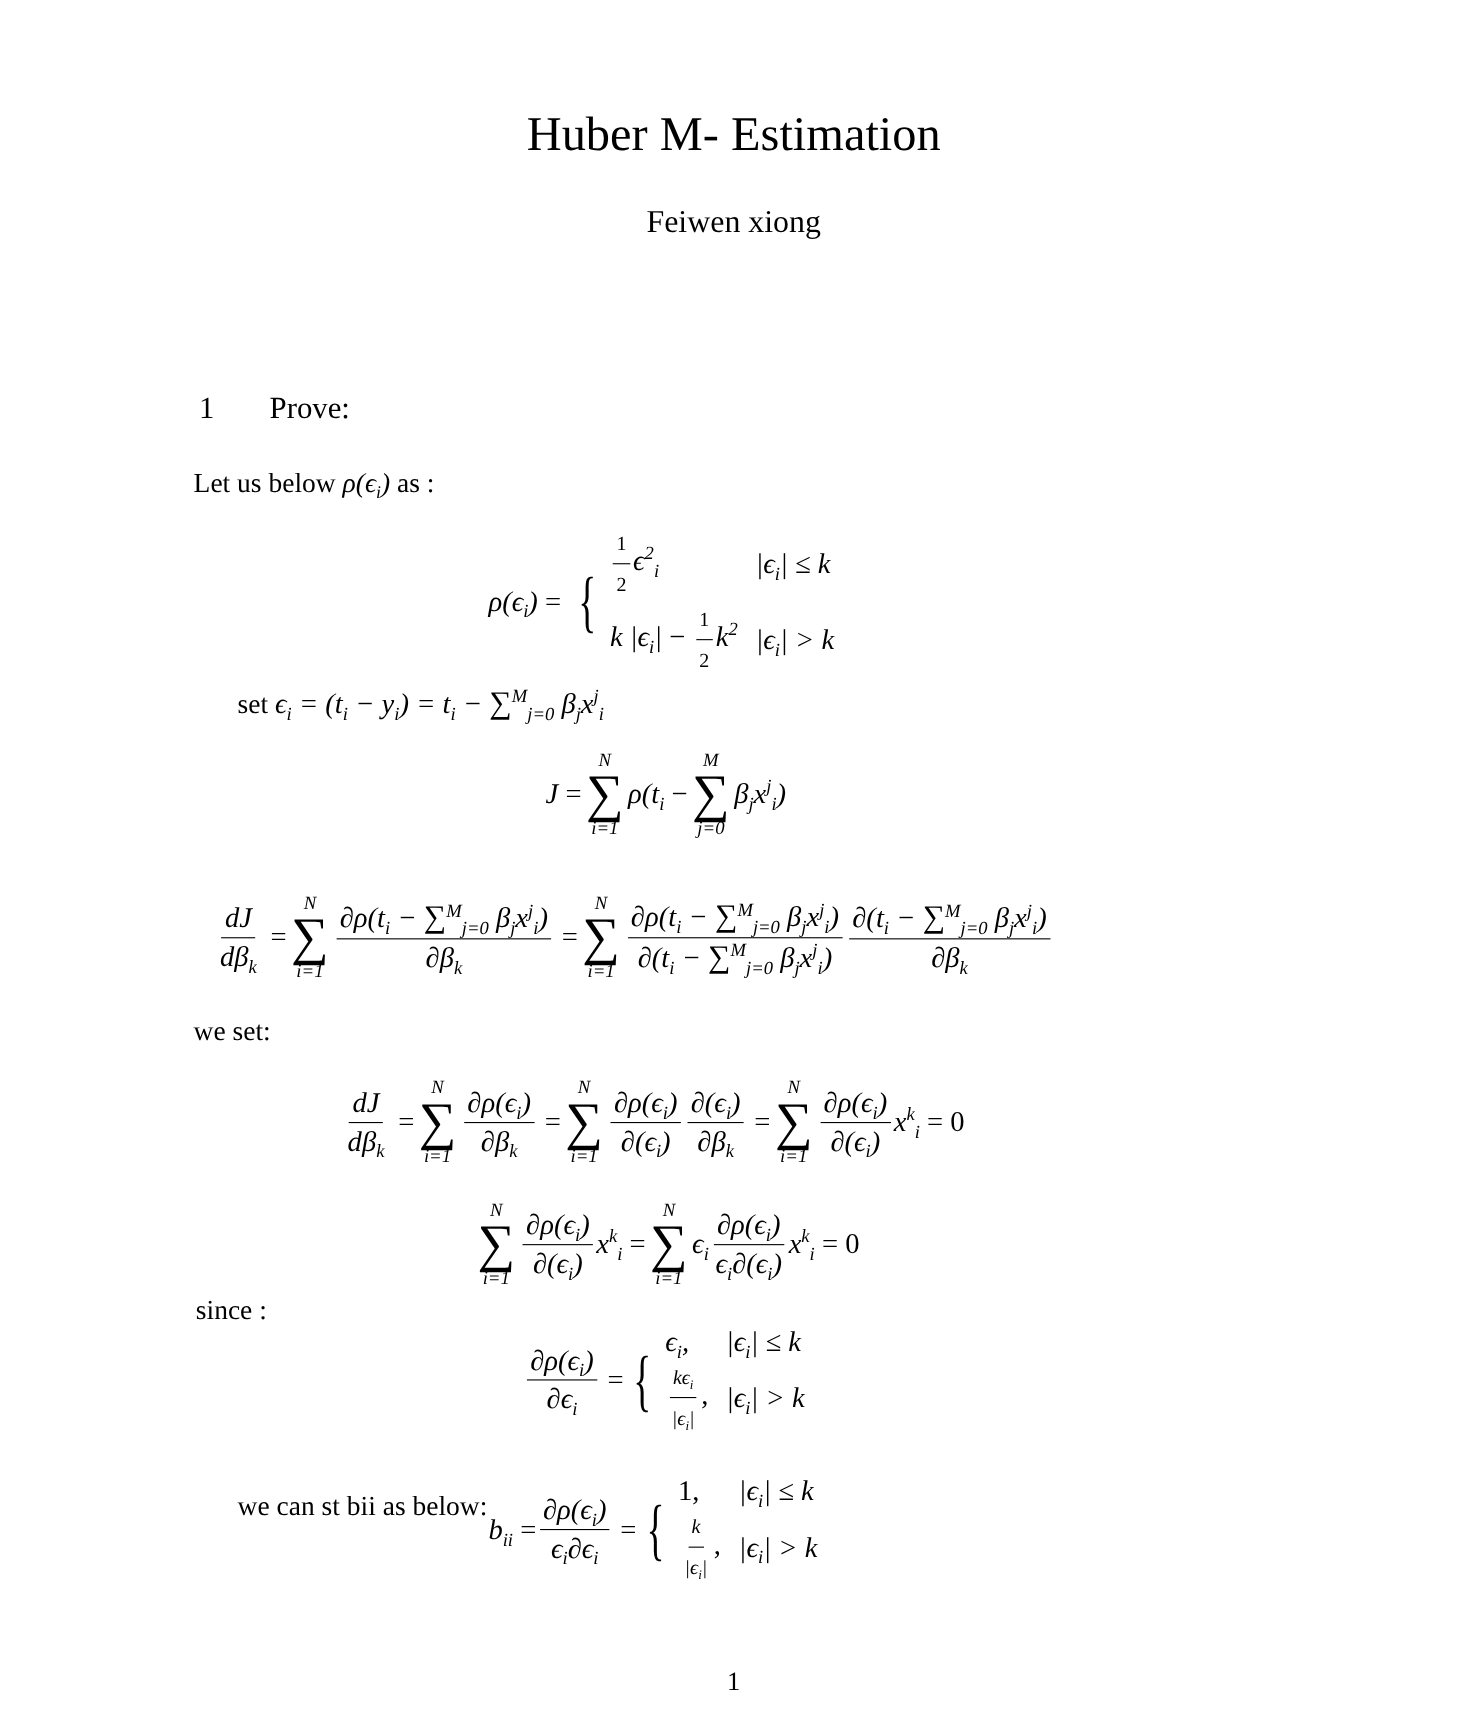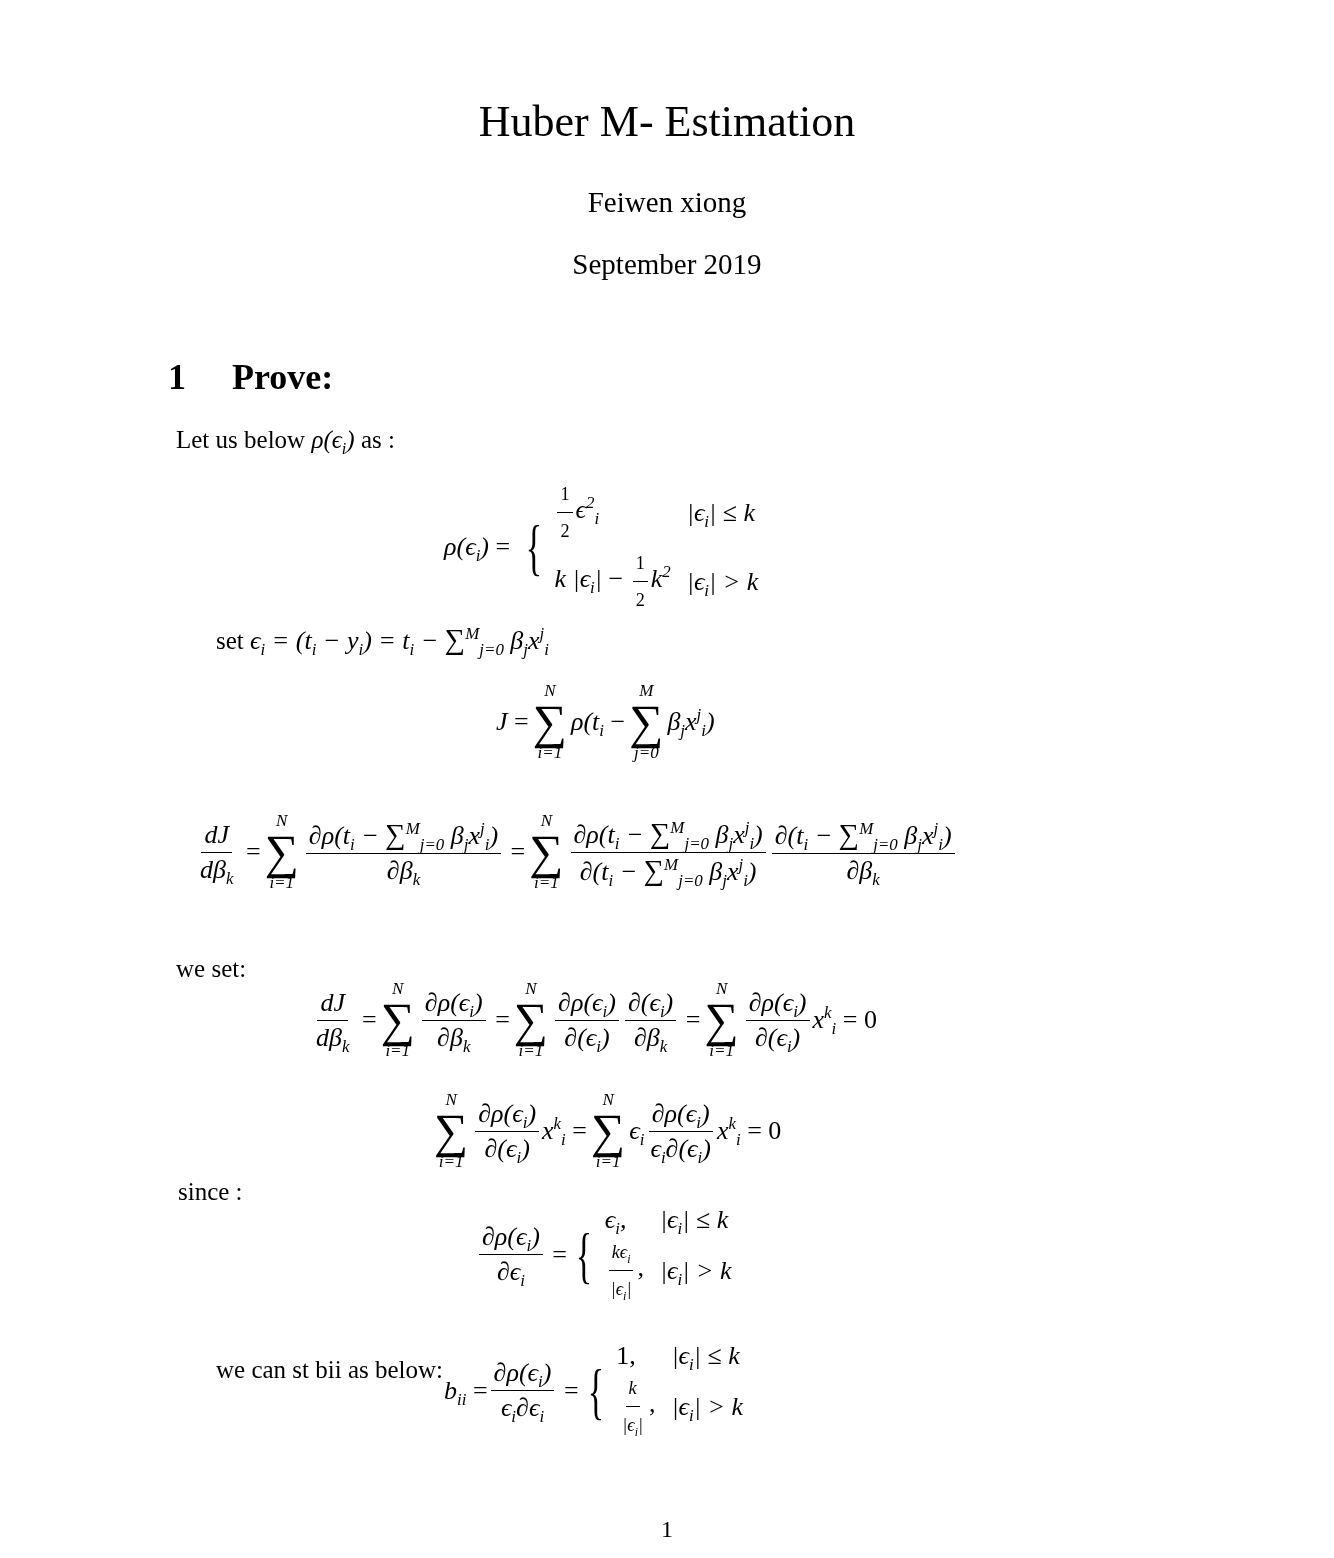--- a/index.html
+++ b/index.html
@@ -6,21 +6,21 @@
   body {
     width: 1334px; height: 1558px; position: relative; overflow: hidden;
     font-family: "Liberation Serif", "DejaVu Serif", serif; color: #000;
   }
   .page { position: absolute; left: 0; top: 0; width: 1334px; height: 1558px; }
   .abs { position: absolute; white-space: nowrap; }
   .center { left: 0; width: 1334px; text-align: center; }
   .title { top: 96px; font-size: 44px; }
   .author { top: 186px; font-size: 29px; font-family: Liberation Serif, serif; }
   .date { top: 248px; font-size: 29px; }
-  .section { top: 356px; left: 168px; font-size: 36px; font-weight: bold; }
+  .section { top: 356px; left: 181px; font-size: 28px; font-weight: normal; }
   .section .num { display: inline-block; width: 64px; }
   .para { font-size: 25px; }
   .math { font-family: "Liberation Serif", "DejaVu Serif", serif; font-size: 26px; }
   .m { font-style: italic; }
   sub, sup { font-size: 0.65em; line-height: 0; }
   .frac { display: inline-flex; flex-direction: column; align-items: center; vertical-align: middle; margin: 0 3px; }
   .frac > .n { padding: 0 3px 2px; border-bottom: 1.5px solid #000; text-align: center; }
   .frac > .d { padding: 2px 3px 0; text-align: center; }
   .frac.small { font-size: 0.7em; }
   .sum { display: inline-flex; flex-direction: column; align-items: center; vertical-align: middle; margin: 0 4px; }
@@ -33,21 +33,20 @@
   .cases td { padding: 0 12px 0 4px; line-height: 32px; white-space: nowrap; }
   .eqrow { display: inline-flex; align-items: center; }
 </style>
 </head>
 <body>
 
 <div class="page">
 
   <div class="abs center title">Huber M- Estimation</div>
   <div class="abs center author">Feiwen xiong</div>
-  <div class="abs center date">September 2019</div>
 
   <div class="abs section">
     <span class="num">1</span><span>Prove:</span>
   </div>
 
   <div class="abs para" style="left:176px; top:426px;">
     <span>Let us below</span>
     <span class="m">ρ(ϵ<sub>i</sub>)</span>
     <span>as :</span>
   </div>
@@ -126,21 +125,21 @@
           <span class="n m">∂ρ(t<sub>i</sub> − <span class="isum">∑</span><sup>M</sup><sub>j=0</sub> β<sub>j</sub>x<sup>j</sup><sub>i</sub>)</span>
           <span class="d m">∂(t<sub>i</sub> − <span class="isum">∑</span><sup>M</sup><sub>j=0</sub> β<sub>j</sub>x<sup>j</sup><sub>i</sub>)</span>
         </span>
       <span class="frac">
           <span class="n m">∂(t<sub>i</sub> − <span class="isum">∑</span><sup>M</sup><sub>j=0</sub> β<sub>j</sub>x<sup>j</sup><sub>i</sub>)</span>
           <span class="d m">∂β<sub>k</sub></span>
         </span>
     </span>
   </div>
 
-  <div class="abs para" style="left:176px; top:924px;margin-top:31px;">we set:</div>
+  <div class="abs para" style="left:176px; top:924px;">we set:</div>
 
   <div class="abs math" style="left:310px; top:980px;">
     <span class="eqrow">
       <span class="frac">
           <span class="n m">dJ</span>
           <span class="d m">dβ<sub>k</sub></span>
         </span>&nbsp;=
       <span class="sum">
           <span class="lim">N</span>
           <span class="sig">∑</span>

